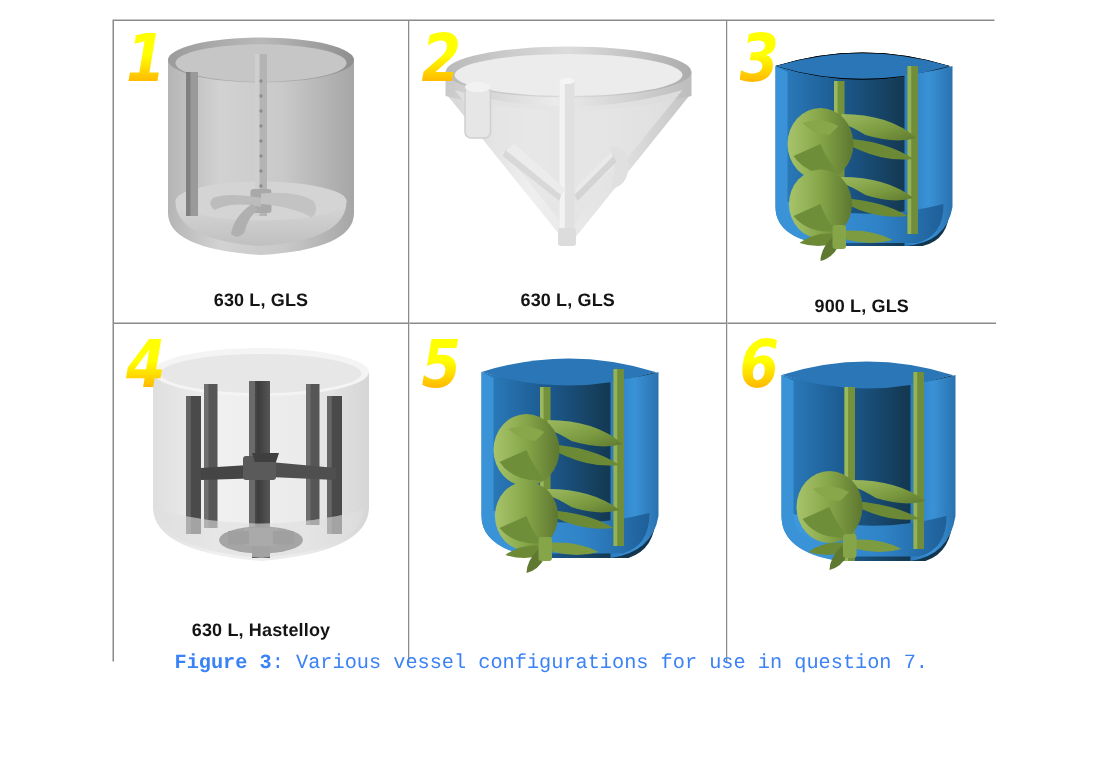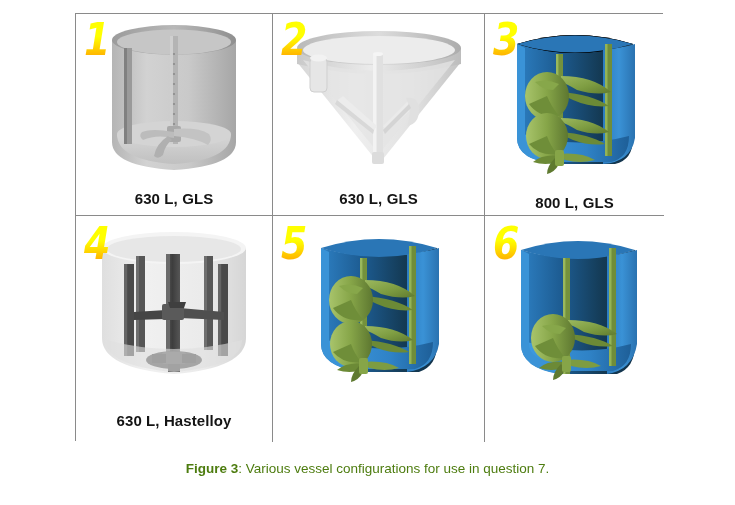--- a/index.html
+++ b/index.html
@@ -35,32 +35,32 @@
     -webkit-background-clip:text;background-clip:text;color:transparent;
     -webkit-text-fill-color:transparent;
     transform:scaleX(.86);transform-origin:left top;
     text-shadow:none;
   }
   .c4 .badge,.c5 .badge,.c6 .badge{top:6px;}
 
   .art{position:relative;width:100%;flex:1 1 auto;}
   .caption{
     font-family:"Liberation Sans", sans-serif;
-    font-weight:bold;font-size:15px;color:#141414;
+    font-weight:bold;font-size:12px;color:#141414;
     letter-spacing:.1px;white-space:nowrap;
     padding-bottom:6px;
   }
   .c1 .caption,.c2 .caption{padding-bottom:8px;}
   .c3 .caption{padding-bottom:4px;}
   .c4 .caption,.c5 .caption,.c6 .caption{padding-bottom:16px;margin-top:12px;}
 
   
   .figcap{
-    position:absolute;left:0;top:461px;width:735px;text-align:center;
-    font-family:Liberation Sans, sans-serif;font-size:13.5px;color:#4d7c0f;
+    position:absolute;left:0;top:435px;width:735px;text-align:center;
+    font-family:Liberation Mono, monospace;font-size:13.5px;color:#3b82f6;
   }
   .figcap b{font-weight:bold;}
 </style>
 </head>
 <body>
 
 <div class="page">
 
   <div class="fig-table">
 
@@ -240,21 +240,21 @@
           </g>
 
           <g>
             <path d="M74 140 Q96 138 110 146 Q96 150 80 146 Z" fill="#7d9c41"></path>
             <path d="M74 142 Q58 140 48 148 Q60 152 74 148 Z" fill="#6c8a36"></path>
             <path d="M70 144 Q62 152 62 160 Q70 158 74 150 Z" fill="#5f7a30"></path>
             <rect x="70" y="136" width="9" height="16" rx="2" fill="#86a548"></rect>
           </g>
         </svg>
       </div>
-      <div class="caption">800 L, GLS</div>
+      <div class="caption">900 L, GLS</div>
     </div>
 
     <div class="cell c4">
       <div class="badge">4</div>
       <div class="art">
         <svg viewBox="0 0 197 180" width="197" height="180" preserveAspectRatio="xMidYMid meet">
           <defs>
             <linearGradient id="g4body" x1="0" y1="0" x2="1" y2="0">
               <stop offset="0" stop-color="#dcdcdc"></stop>
                 <stop offset=".3" stop-color="#efefef"></stop>

